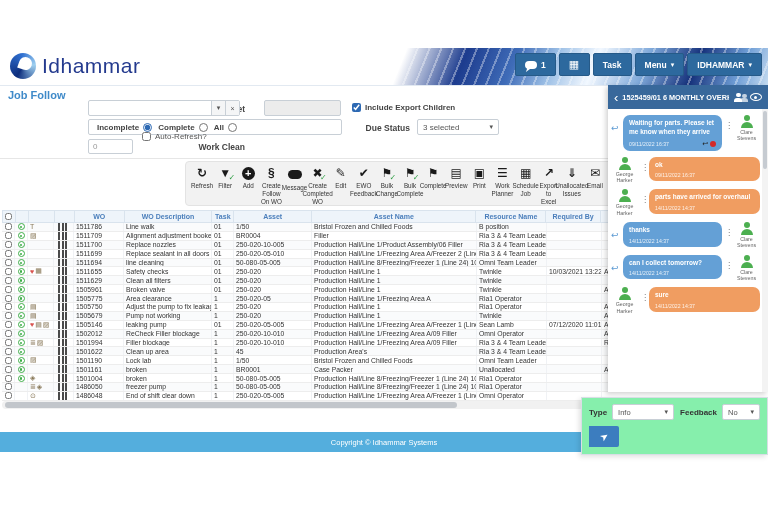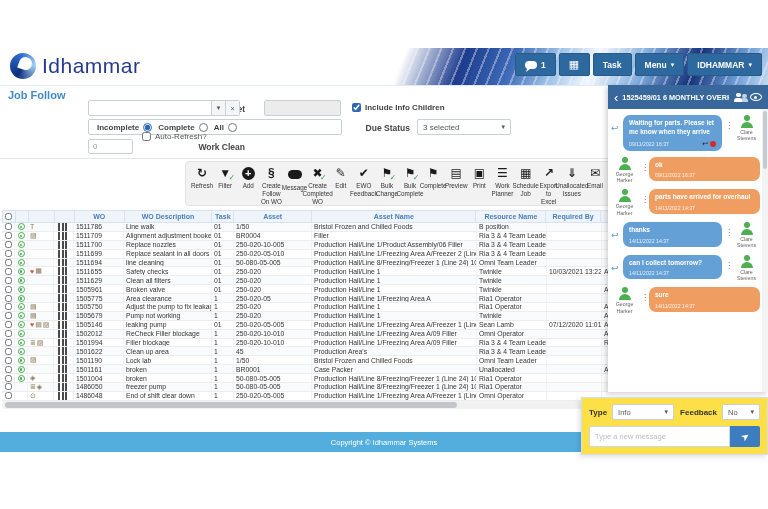--- a/index.html
+++ b/index.html
@@ -45,21 +45,21 @@
     font-size:7px; display:flex; align-items:center; justify-content:center; color:#555; cursor:pointer;}
   .asset-alt { left:264px; top:100px; width:77px; height:16px; background:#ececec; }
   .chk-row { position:absolute; display:flex; align-items:center; gap:4px; font-size:8px; font-weight:bold; color:#444;}
   input[type=checkbox], input[type=radio]{ accent-color:#2d69b3; width:9px; height:9px; }
   .status-box { left:88px; top:119px; width:254px; height:16px; display:flex; align-items:center;
     gap:6px; padding:0 8px; }
   .status-opt { display:flex; align-items:flex-start; gap:4px; font-size:8px; font-weight:bold; color:#444;}
   .wo-input { left:88px; top:139px; width:45px; height:15px; color:#999; padding:0 4px; }
   .due-select, .c-select { border:1px solid #c8cfd6; border-radius:2px; background:#fff; font-size:8px;
     color:#555; display:flex; align-items:center; justify-content:space-between; padding:0 5px; cursor:pointer;}
-  .due-select { position:absolute; left:417px; top:119px; width:94px; height:16px; }
+  .due-select { position:absolute; left:417px; top:119px; width:82px; height:16px; }
   .divider { position:absolute; left:0; top:158px; width:768px; border-top:1px solid #e6e6e6; }
 
   
   .toolbar { position:absolute; left:185px; top:161px; width:427px; height:45px;
     background:#f2f2f2; border:1px solid #e3e3e3; border-radius:4px;
     display:flex; align-items:flex-start; padding:4px 5px 0 5px; gap:1px; overflow:hidden;}
   .titem { flex:1; min-width:18px; display:flex; flex-direction:column; align-items:center;
     gap:2px; cursor:pointer; }
   .ticon { height:14px; display:flex; align-items:center; justify-content:center;
     position:relative; color:#1a1a1a; }
@@ -136,21 +136,21 @@
   .mrow.right .mdots  { order:1; }
   .mrow.right .bubble { order:2; }
   .person-ic { width:14px; height:13px; position:relative; display:block;}
   .person-ic::before { content:""; position:absolute; left:4px; top:0; width:6px; height:6px;
     border-radius:50%; background:#4caf50; }
   .person-ic::after { content:""; position:absolute; left:1px; bottom:0; width:12px; height:6px;
     border-radius:6px 6px 0 0; background:#4caf50; }
   .mname { font-size:5.3px; color:#666; text-align:center; line-height:1.2; margin-top:1px;}
 
   
-  .composer { position:absolute; left:581px; top:397px; width:187px; height:58px; background:#fde047;
+  .composer { position:absolute; left:581px; top:397px; width:187px; height:58px; background:#86efac;
     border:1px solid #d8dee5; box-shadow:-2px 2px 5px rgba(0,0,0,.12); z-index:6; padding:6px 7px; }
   .comp-row1 { display:flex; align-items:center; gap:5px; }
   .comp-label { font-size:8px; font-weight:bold; color:#333; }
   .c-select { height:16px; font-size:7.5px; }
   .type-select { width:62px; } .prio-select { width:36px; margin-left:auto… }
   .prio-select { width:38px; }
   .comp-row2 { display:flex; margin-top:6px; }
   .msg-input { flex:1; height:21px; border:1px solid #cfd8e0; border-radius:2px 0 0 2px;
     font-size:7.5px; padding:0 5px; outline:none; color:#333; }
   .msg-input::placeholder { color:#b7bec6; }
@@ -194,21 +194,21 @@
 
 <span class="flabel" style="left:200px;top:104px;width:45px;">Asset</span>
 <div class="fld asset-combo">
   <input class="asset-input" style="">
   <span class="mini-btn">▾</span>
   <span class="mini-btn">×</span>
 </div>
 <div class="fld asset-alt"></div>
 <div class="chk-row" style="left:352px;top:103px;">
   <input type="checkbox" checked="" style="">
-  <span>Include Info Children</span>
+  <span>Include Export Children</span>
 </div>
 
 <span class="flabel" style="left:200px;top:123px;width:45px;">Status</span>
 <div class="fld status-box">
   <span class="status-opt">
     <span>Incomplete</span>
     <input type="radio" name="st" checked="" style="">
   </span>
   <span class="status-opt">
     <span>Complete</span>
@@ -1005,18 +1005,17 @@
       <span>Info</span>
       <span class="caret">▾</span>
     </div>
     <span class="comp-label" style="margin-left:auto;">Feedback</span>
     <div class="c-select prio-select">
       <span>No</span>
       <span class="caret">▾</span>
     </div>
   </div>
   <div class="comp-row2">
-    <input class="msg-input" placeholder="Type a new message" style="">
     <button class="send-btn">
       <span>➤</span>
     </button>
   </div>
 </div>
 
 </body></html>

